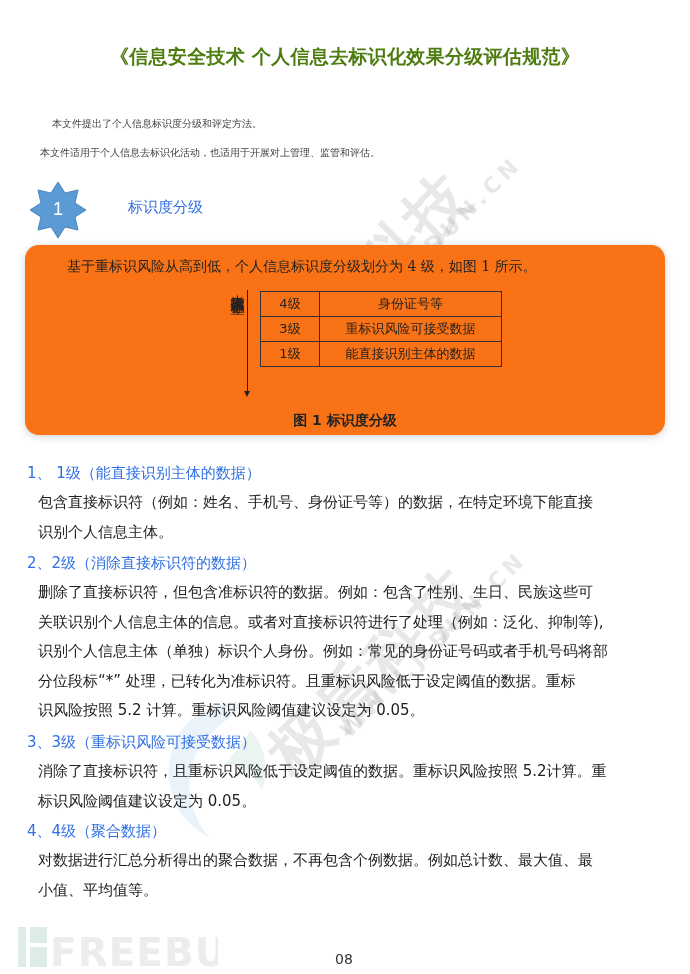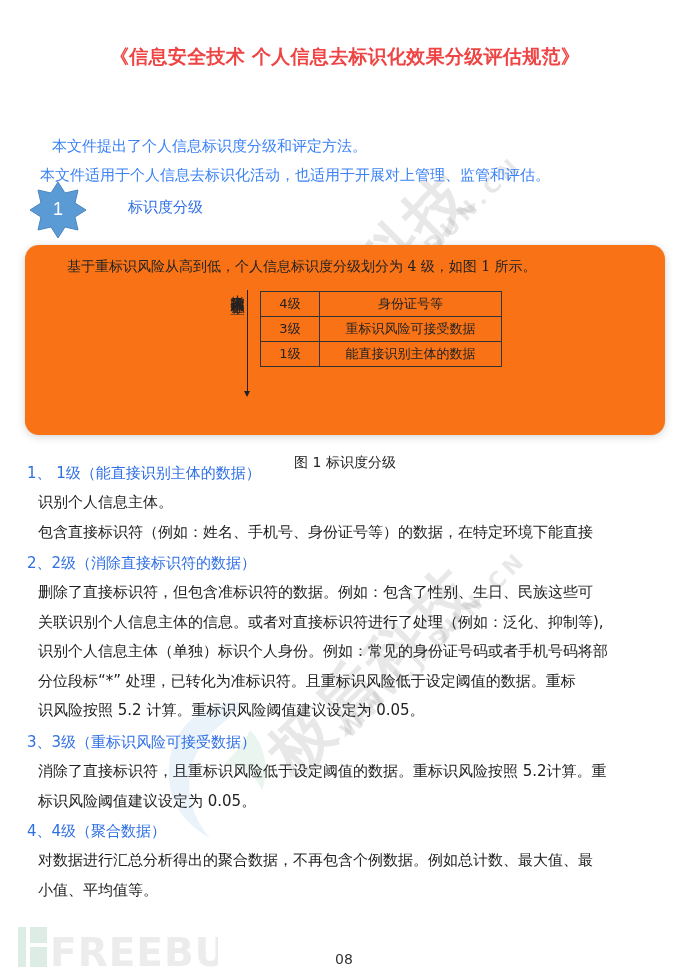--- a/index.html
+++ b/index.html
@@ -15,23 +15,23 @@
     transform:rotate(-45deg); transform-origin:left top; white-space:nowrap;
     font-family:"DejaVu Sans",sans-serif;
   }
   .wm-big { font-size:62px; letter-spacing:4px; }
   .wm-url { font-size:22px; letter-spacing:5px; }
   .wm-logo { position:absolute; }
   .content { position:relative; z-index:1; }
 
   .doc-title {
     position:absolute; top:44px; left:0; width:690px; text-align:center;
-    color:#ef4444; font-size:19px; font-weight:bold; letter-spacing:0.3px;
+    color:#4d7c0f; font-size:19px; font-weight:bold; letter-spacing:0.3px;
   }
-  .intro { position:absolute; left:40px; font-size:15px; color:#3b82f6;margin-top:20px; }
+  .intro { position:absolute; left:40px; font-size:10px; color:#404040; }
   .intro.l1 { top:117px; left:52px; }
   .intro.l2 { top:146px; left:40px; }
 
   .sec-badge { position:absolute; left:29px; top:181px; width:58px; height:58px; }
   .sec-badge svg { display:block; }
   .sec-badge .num {
     position:absolute; left:0; top:0; width:58px; height:58px; line-height:56px;
     text-align:center; color:#fff; font-size:18px; font-family:"Liberation Sans",sans-serif;
   }
   .sec-title { position:absolute; left:104px; top:198px; color:#2f6fe4; font-size:15px;margin-left:24px; }
@@ -55,21 +55,21 @@
     border-left:3.5px solid transparent; border-right:3.5px solid transparent; border-top:6px solid #222;
   }
   table.levels {
     position:absolute; left:235px; top:46px; width:242px; border-collapse:collapse;
     font-size:13px; color:#222;
   }
   table.levels td { border:1px solid #333; height:24px; text-align:center; padding:0; }
   table.levels td.lvl { width:58px; }
   .fig-caption {
     position:absolute; left:0; width:640px; top:167px; text-align:center;
-    font-size:14px; font-weight:normal; color:#222;margin-top:42px;
+    font-size:14px; font-weight:bold; color:#222;
   }
 
   .lvl-head { position:absolute; left:27px; color:#2f6fe4; font-size:15px; }
   .para { position:absolute; left:38px; width:630px; font-size:15px; color:#222; line-height:29.5px; }
 
   .page-num { position:absolute; left:335px; top:951px; font-size:14px; color:#333; }
   .footer-logo { position:absolute; left:18px; top:923px; }
 </style>
 </head>
 <body>
@@ -123,22 +123,22 @@
         <td class="lvl">1级</td>
         <td>能直接识别主体的数据</td>
       </tr>
     </tbody>
       </table>
     <div class="fig-caption">图 1    标识度分级</div>
   </div>
 
   <div class="lvl-head" style="top:464px">1、 1级（能直接识别主体的数据）</div>
   <div class="para" style="top:488px">
+    <div>包含直接标识符（例如：姓名、手机号、身份证号等）的数据，在特定环境下能直接</div>
     <div>识别个人信息主体。</div>
-    <div>包含直接标识符（例如：姓名、手机号、身份证号等）的数据，在特定环境下能直接</div>
   </div>
 
   <div class="lvl-head" style="top:554px">2、2级（消除直接标识符的数据）</div>
   <div class="para" style="top:578px">
     <div>删除了直接标识符，但包含准标识符的数据。例如：包含了性别、生日、民族这些可</div>
     <div>关联识别个人信息主体的信息。或者对直接标识符进行了处理（例如：泛化、抑制等),</div>
     <div>识别个人信息主体（单独）标识个人身份。例如：常见的身份证号码或者手机号码将部</div>
     <div>分位段标“*” 处理，已转化为准标识符。且重标识风险低于设定阈值的数据。重标</div>
     <div>识风险按照 5.2 计算。重标识风险阈值建议设定为 0.05。</div>
   </div>

